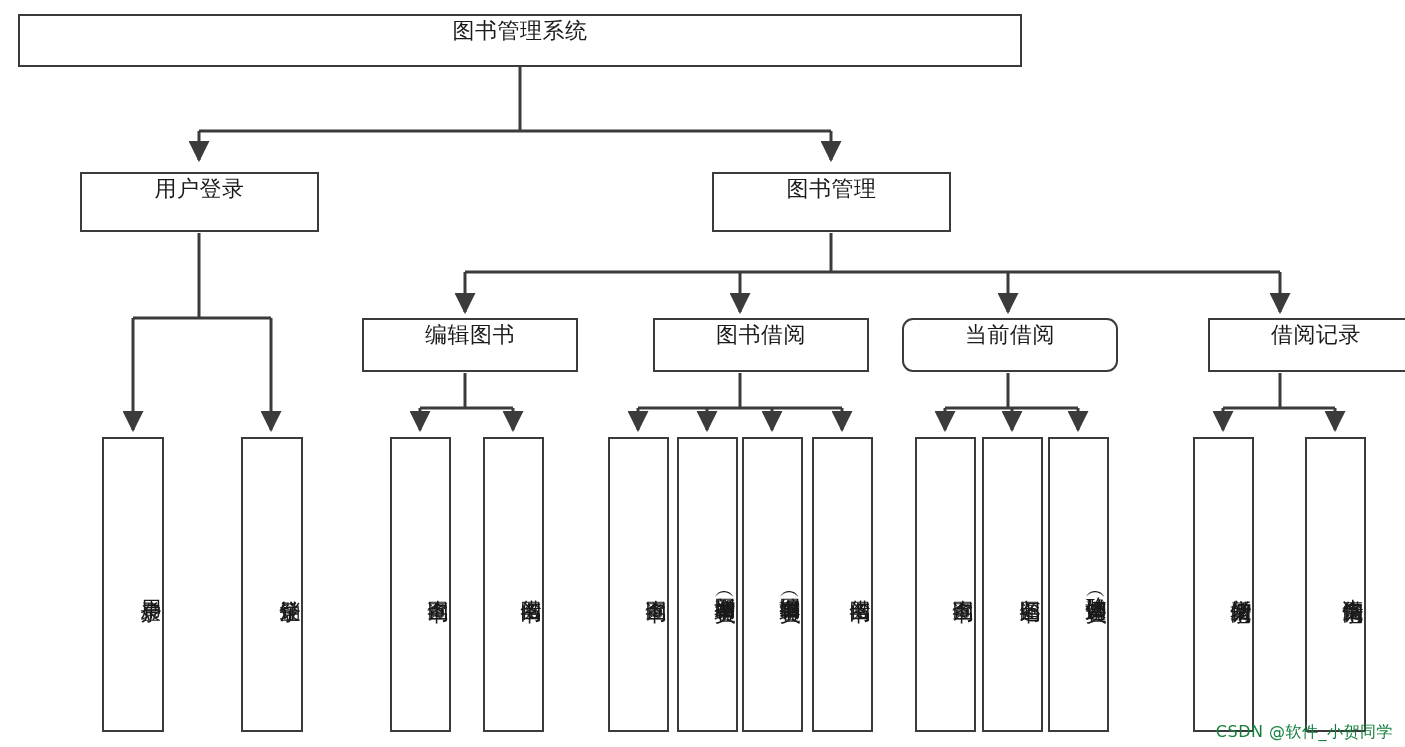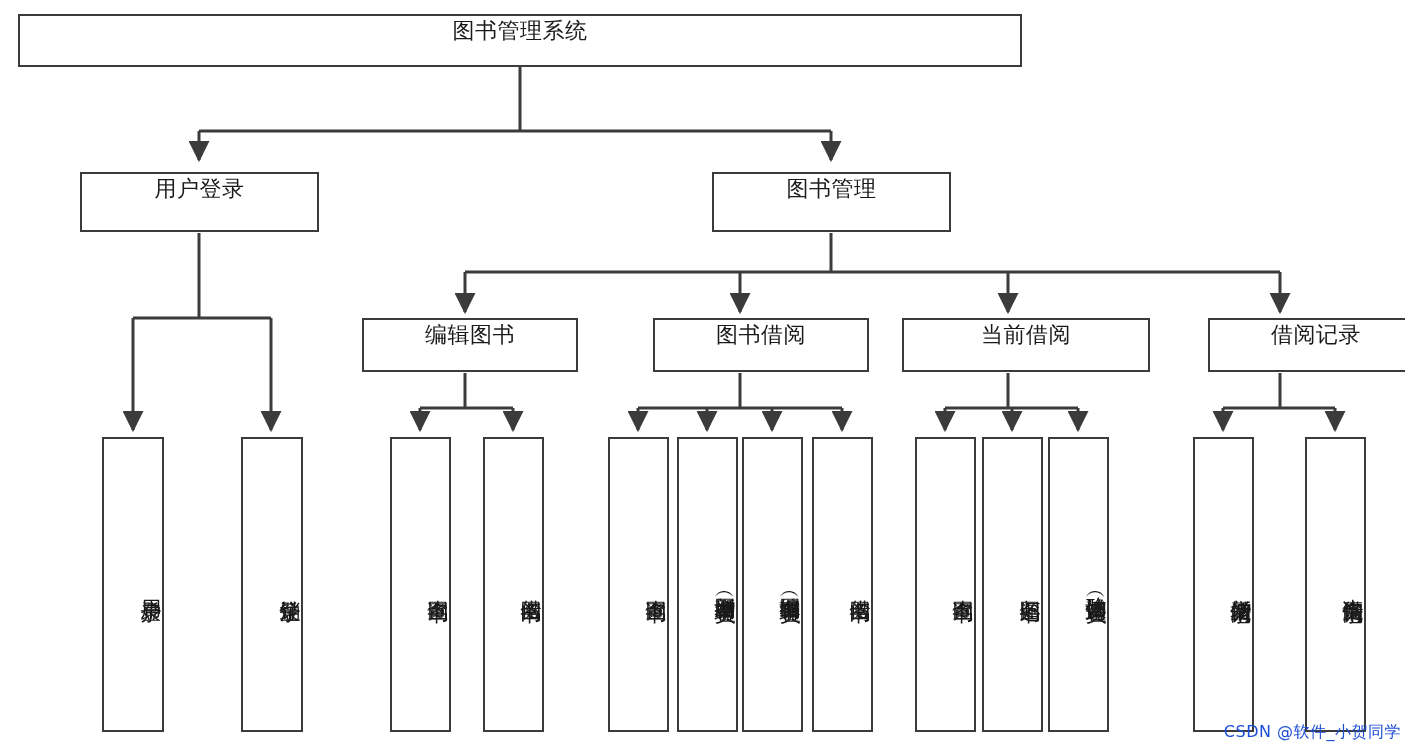--- a/index.html
+++ b/index.html
@@ -48,24 +48,24 @@
     justify-content: center;
   }
   .node.vert .vlabel {
     writing-mode: vertical-rl;
     text-orientation: upright;
     text-align: center;
     white-space: nowrap;
   }
   #watermark {
     position: absolute;
-    right: 4px;
+    right: 12px;
     bottom: 4px;
     font-size: 16px;
-    color: #1d4ed8;
+    color: #15803d;
     letter-spacing: 0.5px;
     white-space: nowrap;
     pointer-events: none;
   }
 </style>
 </head>
 <body>
 
 <div id="canvas">
 
@@ -130,21 +130,21 @@
   <div class="node horiz" style="left:712px; top:172px; width:239px; height:60px;font-family:Liberation Mono, monospace;">
     <span>图书管理</span>
   </div>
 
   <div class="node horiz" style="left:362px; top:318px; width:216px; height:54px;">
     <span>编辑图书</span>
   </div>
   <div class="node horiz" style="left:633px; top:318px; width:216px; height:54px;margin-left:20px;">
     <span>图书借阅</span>
   </div>
-  <div class="node horiz" style="left:902px; top:318px; width:248px; height:54px;">
+  <div class="node horiz" style="left:902px; top:318px; width:216px; height:54px;border-radius:11px;">
     <span>当前借阅</span>
   </div>
   <div class="node horiz" style="left:1208px; top:318px; width:216px; height:54px;">
     <span>借阅记录</span>
   </div>
 
   <div class="node vert" style="left:102px; top:437px; width:62px; height:295px;">
     <span class="vlabel">用户登录</span>
   </div>
   <div class="node vert" style="left:241px; top:437px; width:62px; height:295px;">

